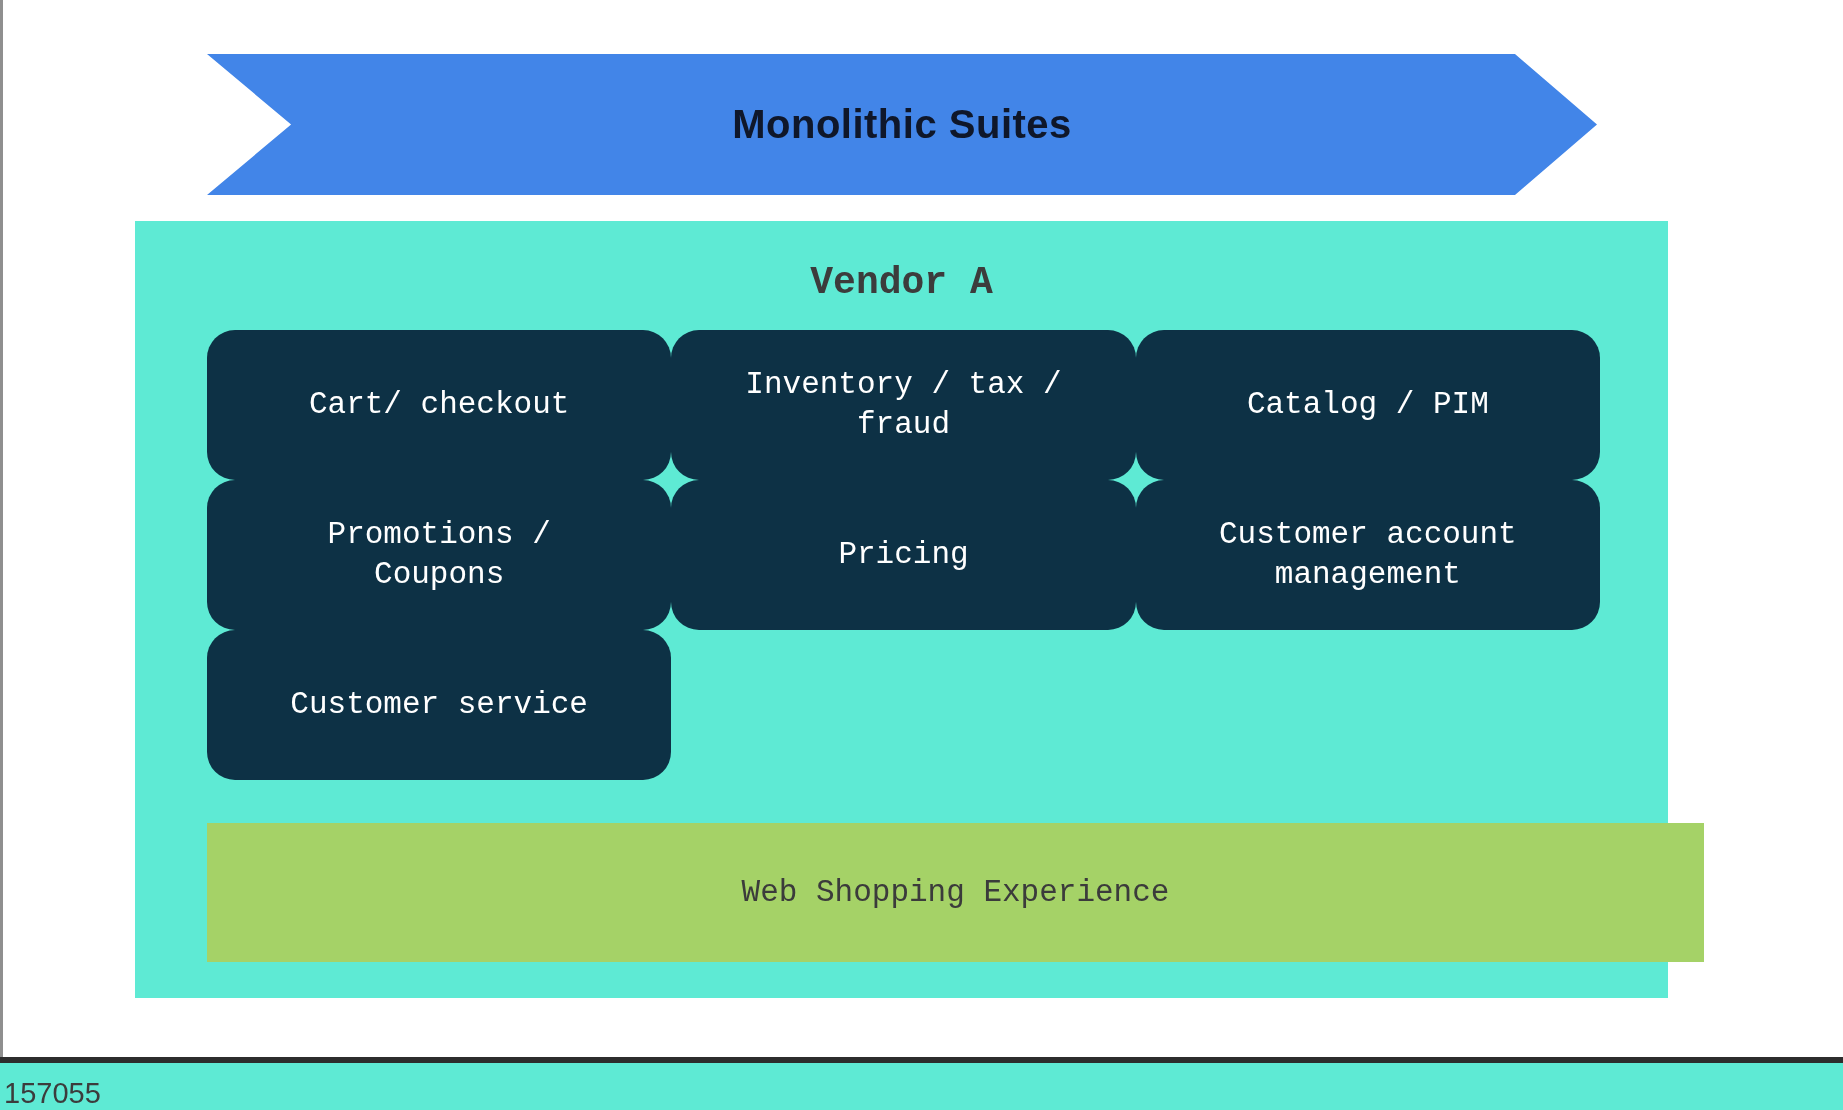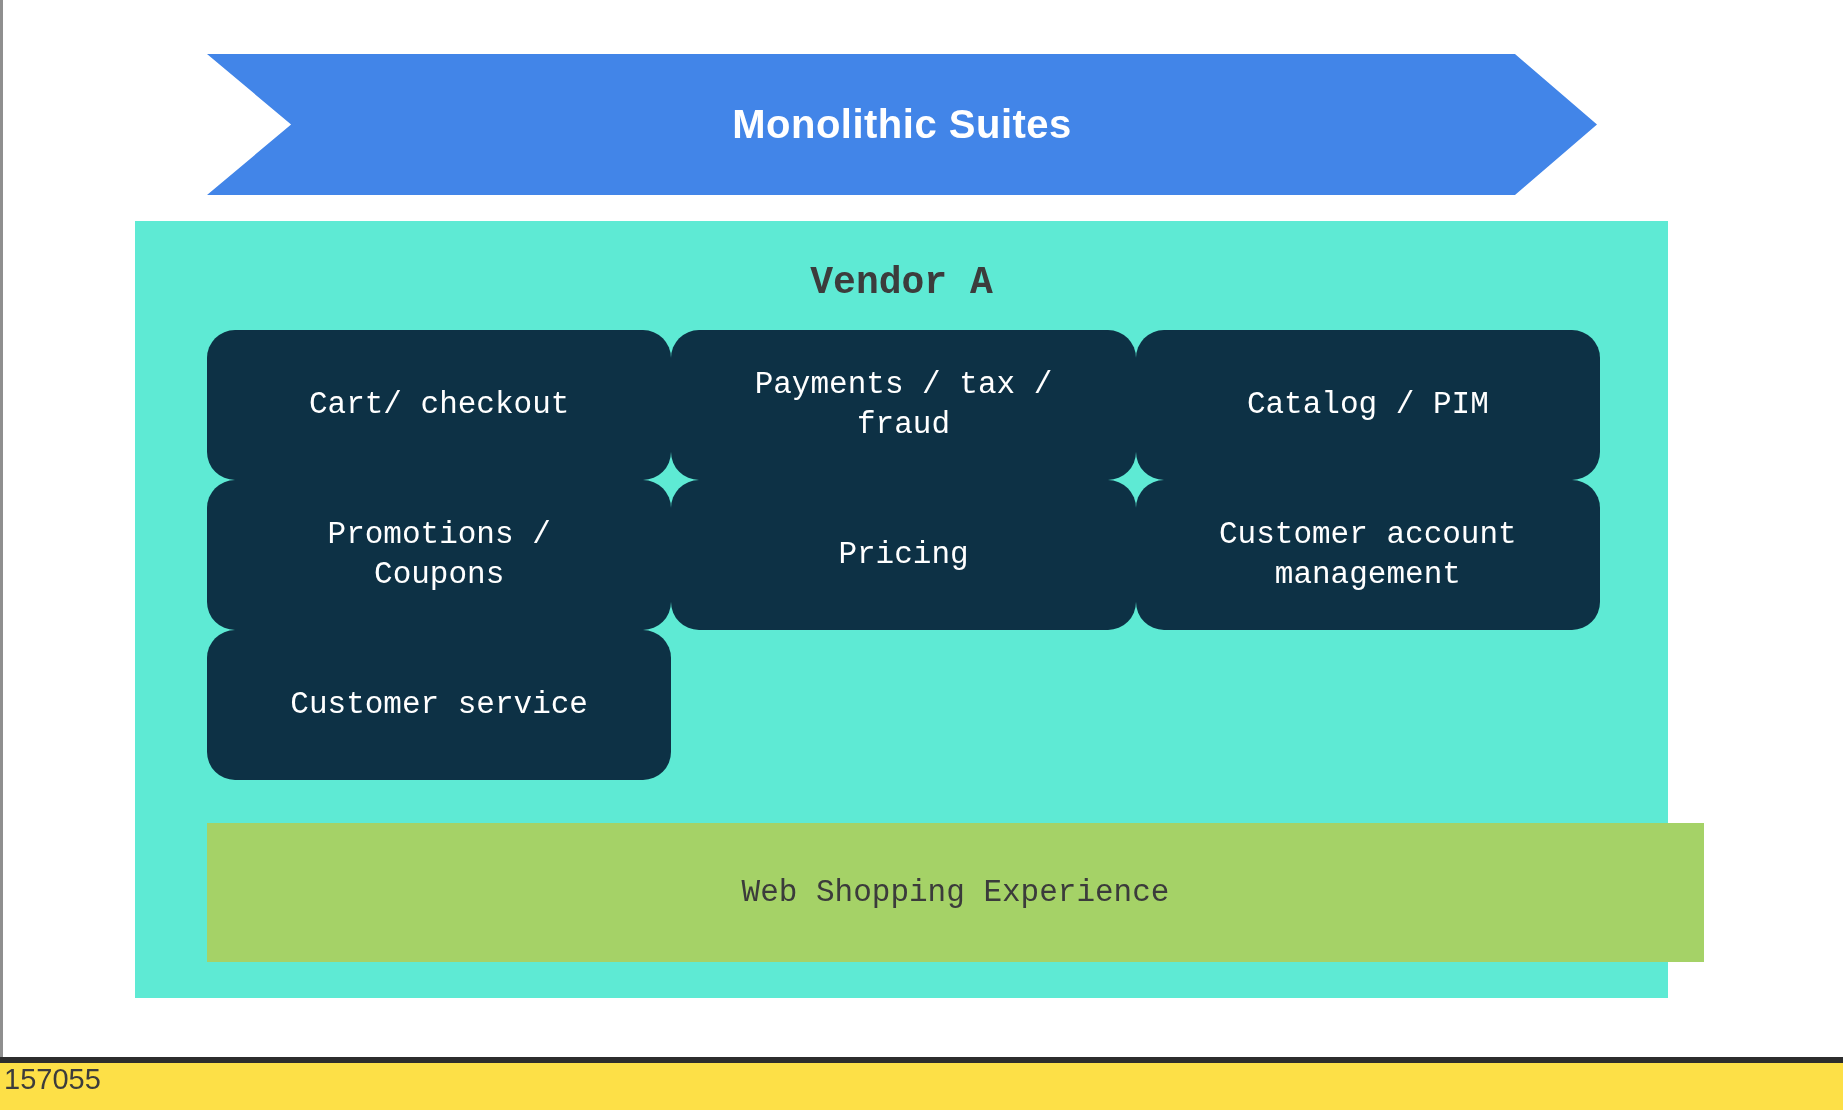--- a/index.html
+++ b/index.html
@@ -25,21 +25,21 @@
     position: absolute;
     left: 207px; top: 54px;
     width: 1390px; height: 141px;
     background: #4285e8;
     clip-path: polygon(0% 0%, 94.1% 0%, 100% 50%, 94.1% 100%, 0% 100%, 6.05% 50%);
     display: flex;
     align-items: center;
     justify-content: center;
   }
   .banner-arrow .banner-label {
-    color: #ffffff;
+    color: #0f172a;
     font-size: 40px;
     font-weight: bold;
     letter-spacing: 0.5px;
   }
 
   .vendor-panel {
     position: absolute;
     left: 135px; top: 221px;
     width: 1533px; height: 777px;
     background: #5eead4;
@@ -95,23 +95,23 @@
     position: absolute;
     left: 0; top: 1057px;
     width: 1843px; height: 6px;
     background: #2d2d2d;
   }
 
   .footer {
     position: absolute;
     left: 0; top: 1063px;
     width: 1843px; height: 47px;
-    background: #fde047;
+    background: #5eead4;
     display: flex;
-    align-items: flex-start;
+    align-items: flex-end;
     justify-content: space-between;
     font-size: 29px;
     color: #3c3c3c;
     padding: 0 2px 0 4px;
     gap: 12px;
   }
 </style>
 </head>
 <body>
 
@@ -122,21 +122,21 @@
   <div class="banner-arrow">
     <span class="banner-label">Monolithic Suites</span>
   </div>
 
   <div class="vendor-panel">
 
     <div class="vendor-title">Vendor A</div>
 
     <div class="module-grid">
       <div class="module-box">Cart/ checkout</div>
-      <div class="module-box">Payments / tax /
+      <div class="module-box">Inventory / tax /
 fraud</div>
       <div class="module-box">Catalog / PIM</div>
       <div class="module-box">Promotions /
 Coupons</div>
       <div class="module-box">Pricing</div>
       <div class="module-box">Customer account
 management</div>
       <div class="module-box">Customer service</div>
     </div>
 

